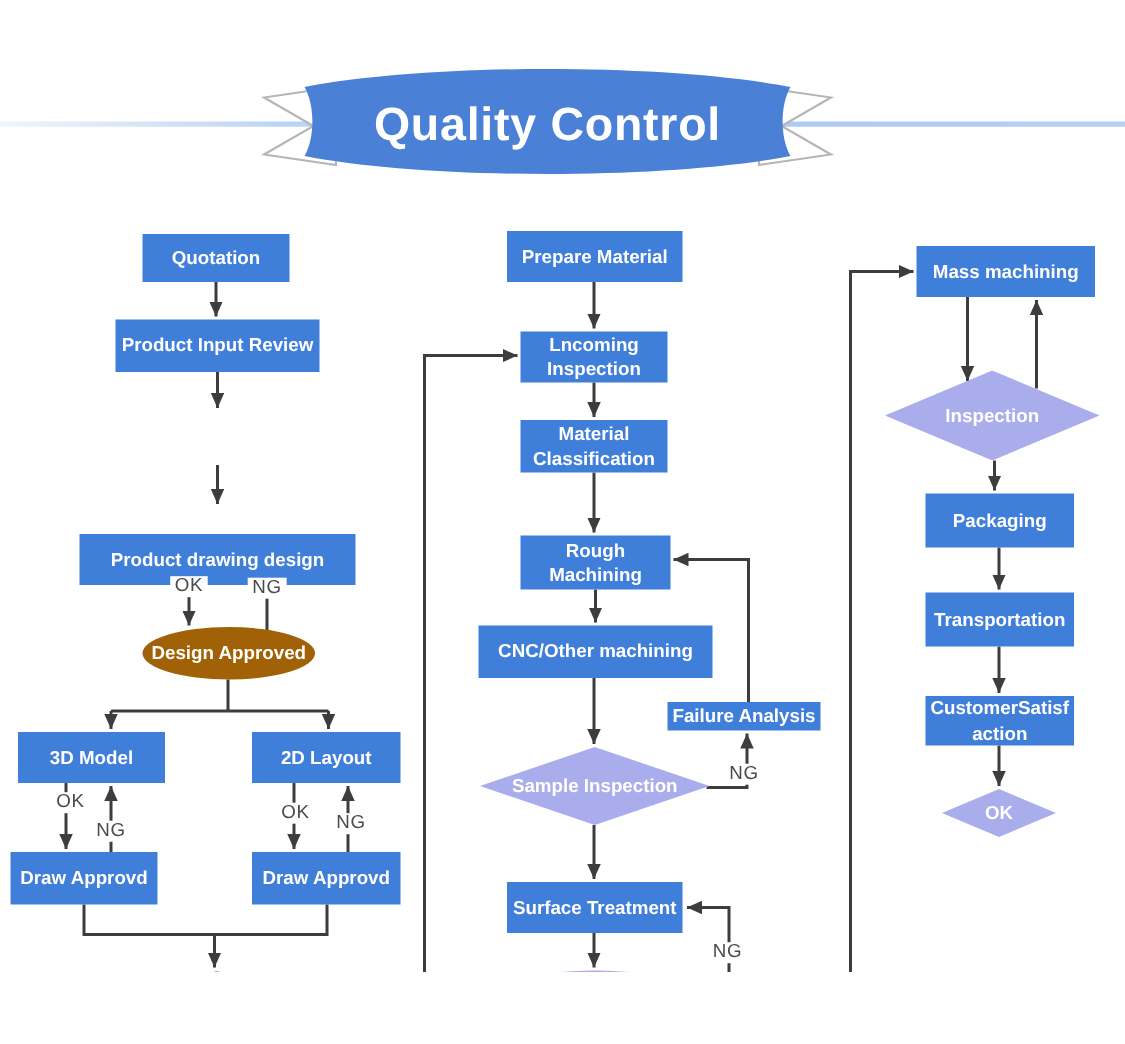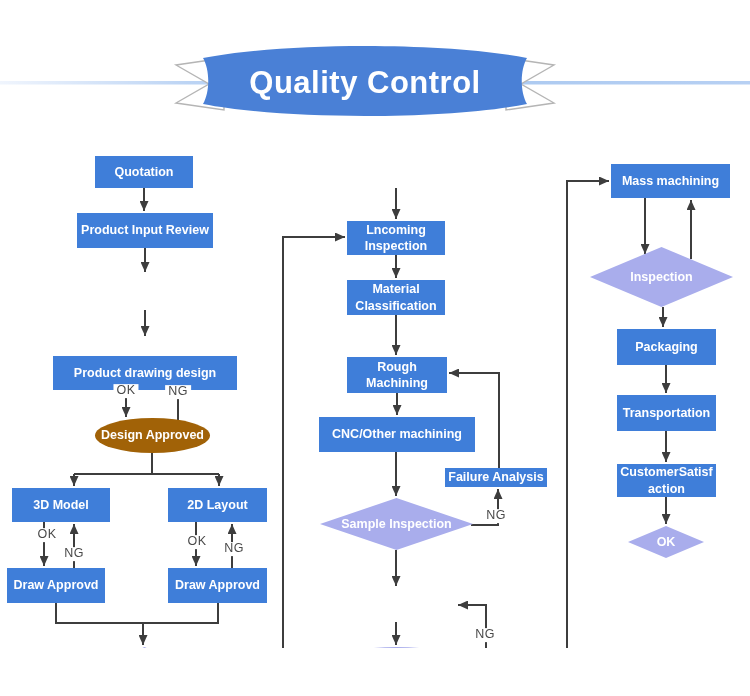--- a/index.html
+++ b/index.html
@@ -95,26 +95,28 @@
   <div class="node box" style="left:95px;top:156px;width:98px;height:32px">Quotation</div>
   <div class="node box" style="left:77px;top:213px;width:136px;height:35px">Product Input Review</div>
   <div class="node box" style="left:53px;top:356px;width:184px;height:34px">Product drawing design</div>
   <div class="node ellipse" style="left:95px;top:418px;width:115px;height:35px">Design Approved</div>
   <div class="node box" style="left:12px;top:488px;width:98px;height:34px">3D Model</div>
   <div class="node box" style="left:168px;top:488px;width:99px;height:34px">2D Layout</div>
   <div class="node box" style="left:7px;top:568px;width:98px;height:35px">Draw Approvd</div>
   <div class="node box" style="left:168px;top:568px;width:99px;height:35px">Draw Approvd</div>
   <div class="node diamond" style="left:107px;top:647px;width:75px;height:35px">OK</div>
 
+  <div class="node box" style="left:338px;top:154px;width:117px;height:34px">Prepare Material</div>
   <div class="node box" style="left:347px;top:221px;width:98px;height:34px">Lncoming Inspection</div>
   <div class="node box" style="left:347px;top:280px;width:98px;height:35px">Material Classification</div>
   <div class="node box" style="left:347px;top:357px;width:100px;height:36px">Rough Machining</div>
   <div class="node box" style="left:319px;top:417px;width:156px;height:35px">CNC/Other machining</div>
   <div class="node box" style="left:445px;top:468px;width:102px;height:19px">Failure Analysis</div>
   <div class="node diamond" style="left:320px;top:498px;width:153px;height:52px">Sample Inspection</div>
+  <div class="node box" style="left:338px;top:588px;width:117px;height:34px">Surface Treatment</div>
   <div class="node ellipse light" style="left:333px;top:647px;width:127px;height:30px">Inspection</div>
 
   <div class="node box" style="left:611px;top:164px;width:119px;height:34px">Mass machining</div>
   <div class="node diamond" style="left:590px;top:247px;width:143px;height:60px">Inspection</div>
   <div class="node box" style="left:617px;top:395px;width:99px;height:36px">Transportation</div>
   <div class="node box" style="left:617px;top:329px;width:99px;height:36px">Packaging</div>
   <div class="node box" style="left:617px;top:464px;width:99px;height:33px">CustomerSatisf action</div>
   <div class="node diamond" style="left:628px;top:526px;width:76px;height:32px">OK</div>
 
   <div class="elabel" style="left:126px;top:391px">OK</div>

